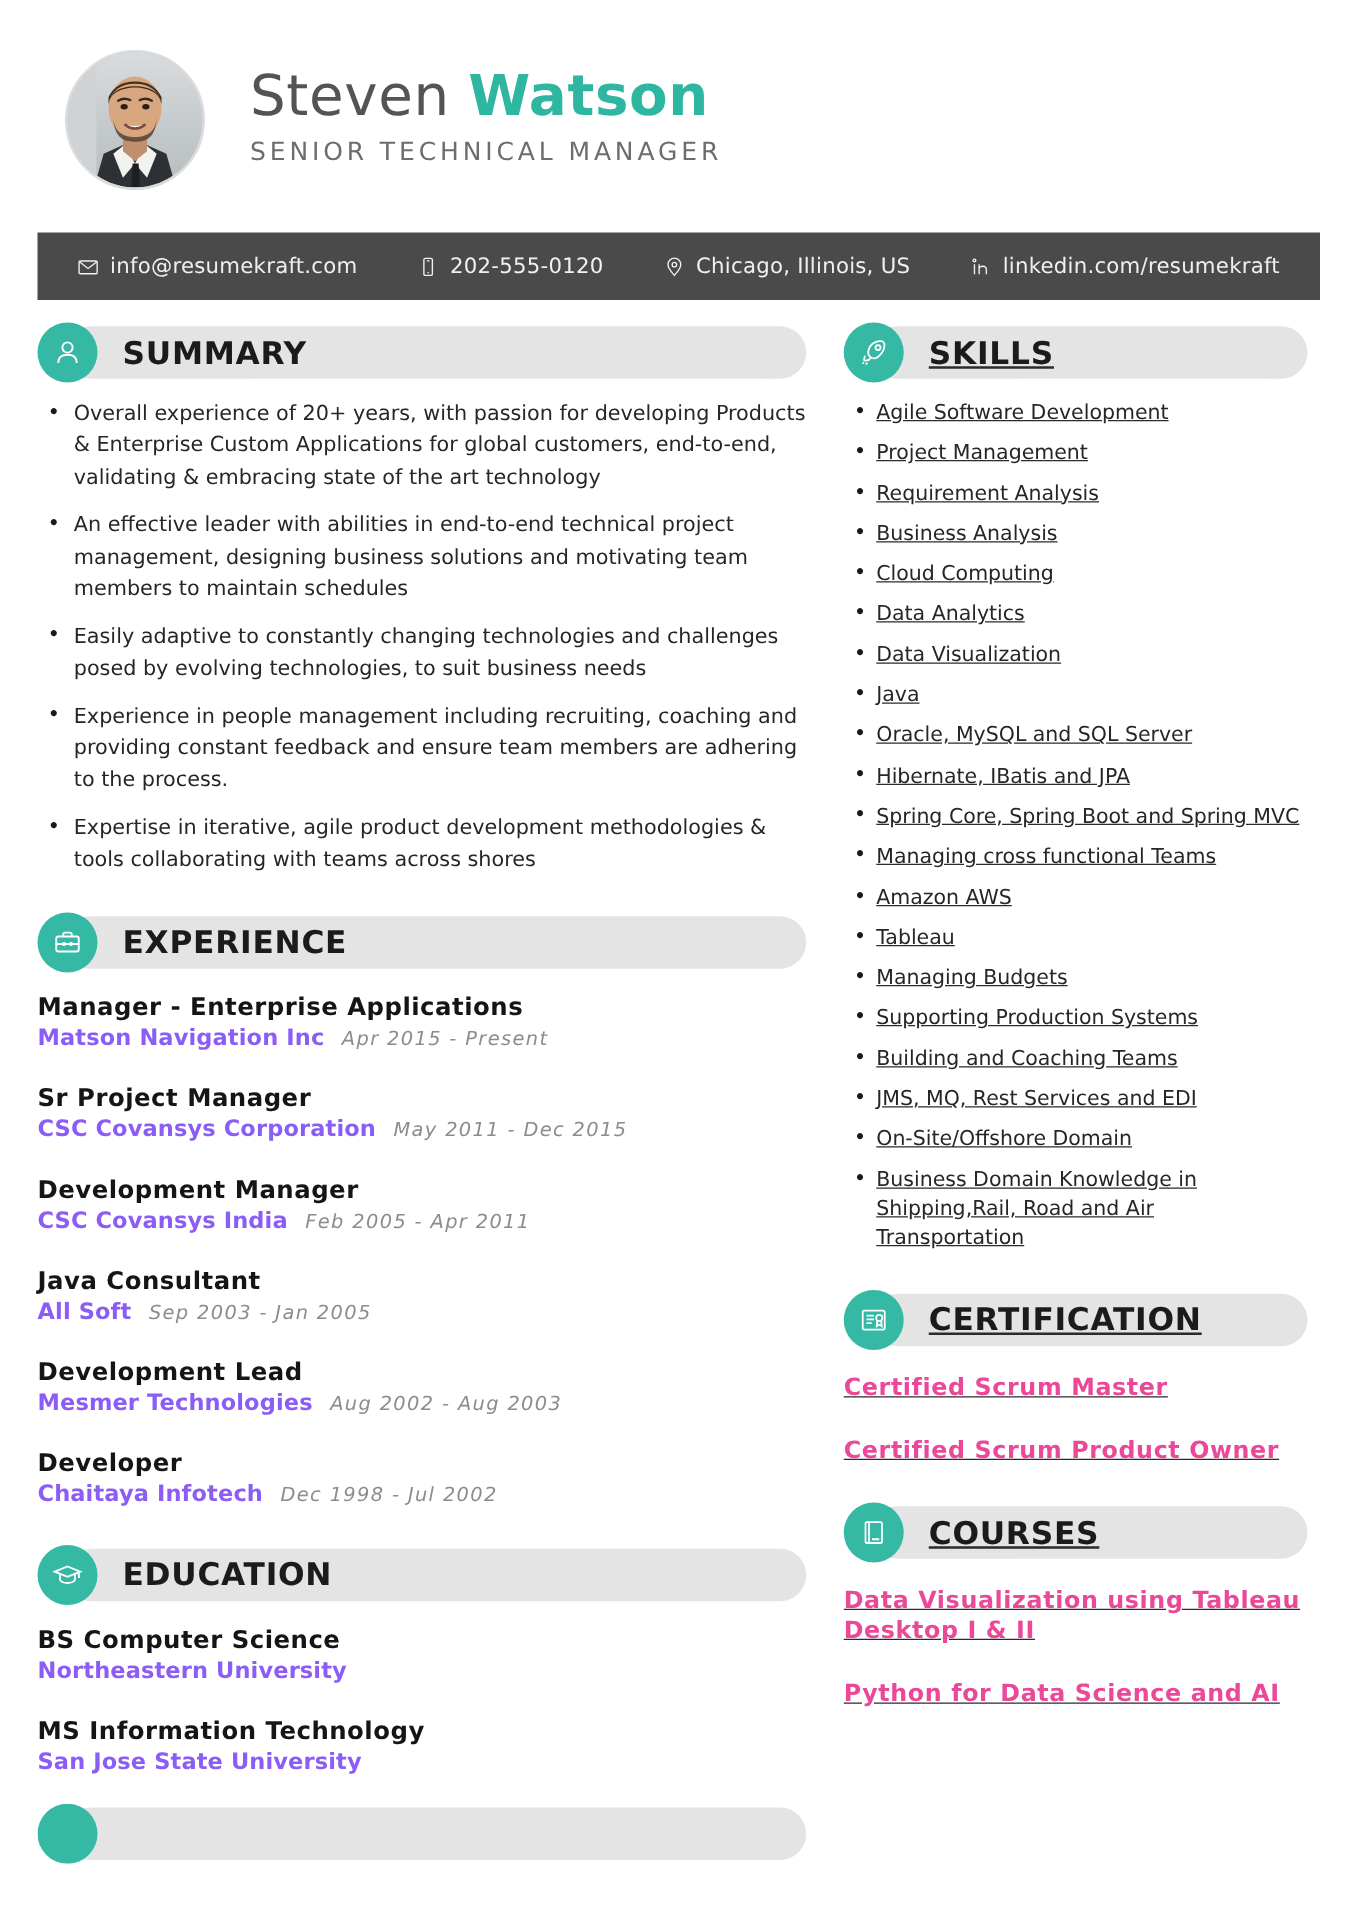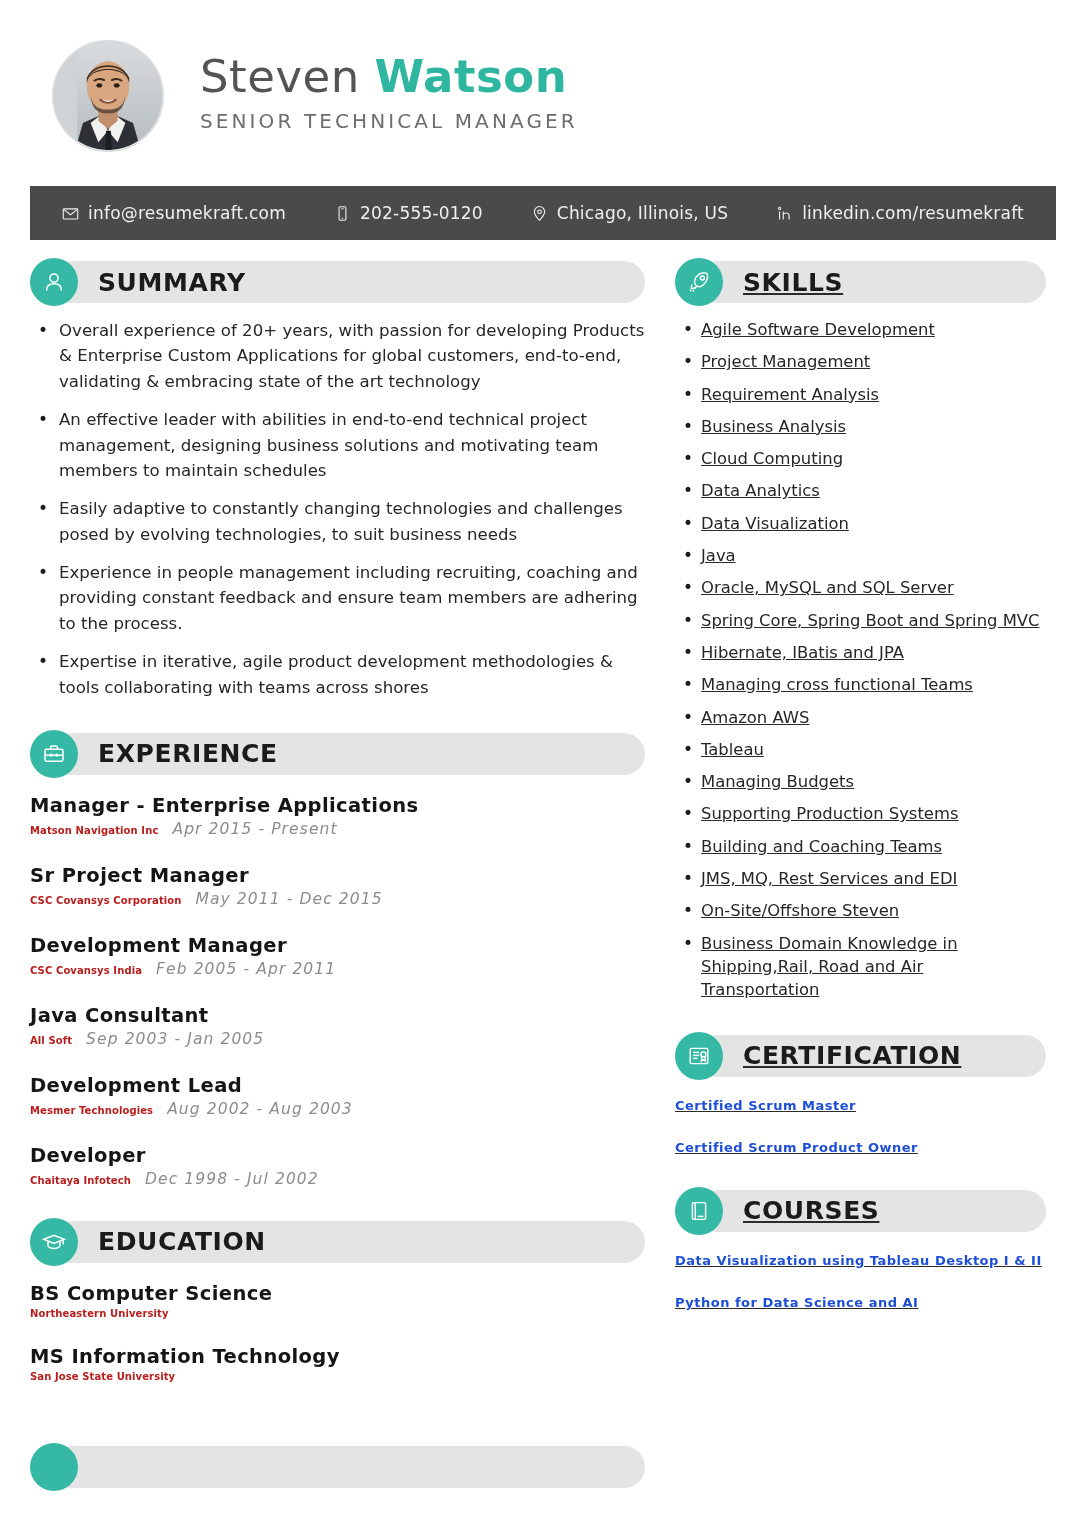--- a/index.html
+++ b/index.html
@@ -157,40 +157,40 @@
   .entry:last-child { margin-bottom: 0; }
   .entry-title {
     font-size: 19.5px;
     font-weight: 700;
     letter-spacing: 0.4px;
     color: #151515;
     margin-bottom: 3px;
   }
   .entry-sub { display: flex; align-items: baseline; gap: 14px; flex-wrap: wrap; }
   .entry-org {
-    font-size: 10px;
+    font-size: 18px;
     font-weight: 700;
     letter-spacing: 0.1px;
-    color: #b91c1c;
+    color: #8b5cf6;
   }
   .entry-dates {
     font-size: 15.5px;
     font-style: italic;
     letter-spacing: 1.1px;
     color: #8c8c8c;
   }
 
   
   .plain-list { margin-top: 18px; }
   .plain-item {
-    font-size: 13px;
+    font-size: 19px;
     font-weight: 700;
     letter-spacing: 0.5px;
     line-height: 1.28;
-    color: #1d4ed8;
+    color: #ec4899;
     margin-bottom: 26px;
   }
   .plain-item:last-child { margin-bottom: 0; }
 
   .sec-block { margin-bottom: 30px; }
   .sec-block:last-child { margin-bottom: 0; }
 
   
   .cut-section {
     position: absolute;
@@ -433,30 +433,30 @@
         <ul class="bullets">
           <li>Agile Software Development</li>
           <li>Project Management</li>
           <li>Requirement Analysis</li>
           <li>Business Analysis</li>
           <li>Cloud Computing</li>
           <li>Data Analytics</li>
           <li>Data Visualization</li>
           <li>Java</li>
           <li>Oracle, MySQL and SQL Server</li>
+          <li>Hibernate, IBatis and JPA</li>
           <li>Spring Core, Spring Boot and Spring MVC</li>
-          <li>Hibernate, IBatis and JPA</li>
           <li>Managing cross functional Teams</li>
           <li>Amazon AWS</li>
           <li>Tableau</li>
           <li>Managing Budgets</li>
           <li>Supporting Production Systems</li>
           <li>Building and Coaching Teams</li>
           <li>JMS, MQ, Rest Services and EDI</li>
-          <li>On-Site/Offshore Steven</li>
+          <li>On-Site/Offshore Domain</li>
           <li>Business Domain Knowledge in Shipping,Rail, Road and Air Transportation</li>
         </ul>
       </div>
 
       <div class="sec-block">
         <div class="sec-head">
           <div class="sec-pill"></div>
           <div class="sec-circle">
             <svg width="26" height="26" viewBox="0 0 26 26" fill="none" stroke="#ffffff" stroke-width="1.4">
               <rect x="4.2" y="5.4" width="17.6" height="15.2" rx="1.4"></rect>

